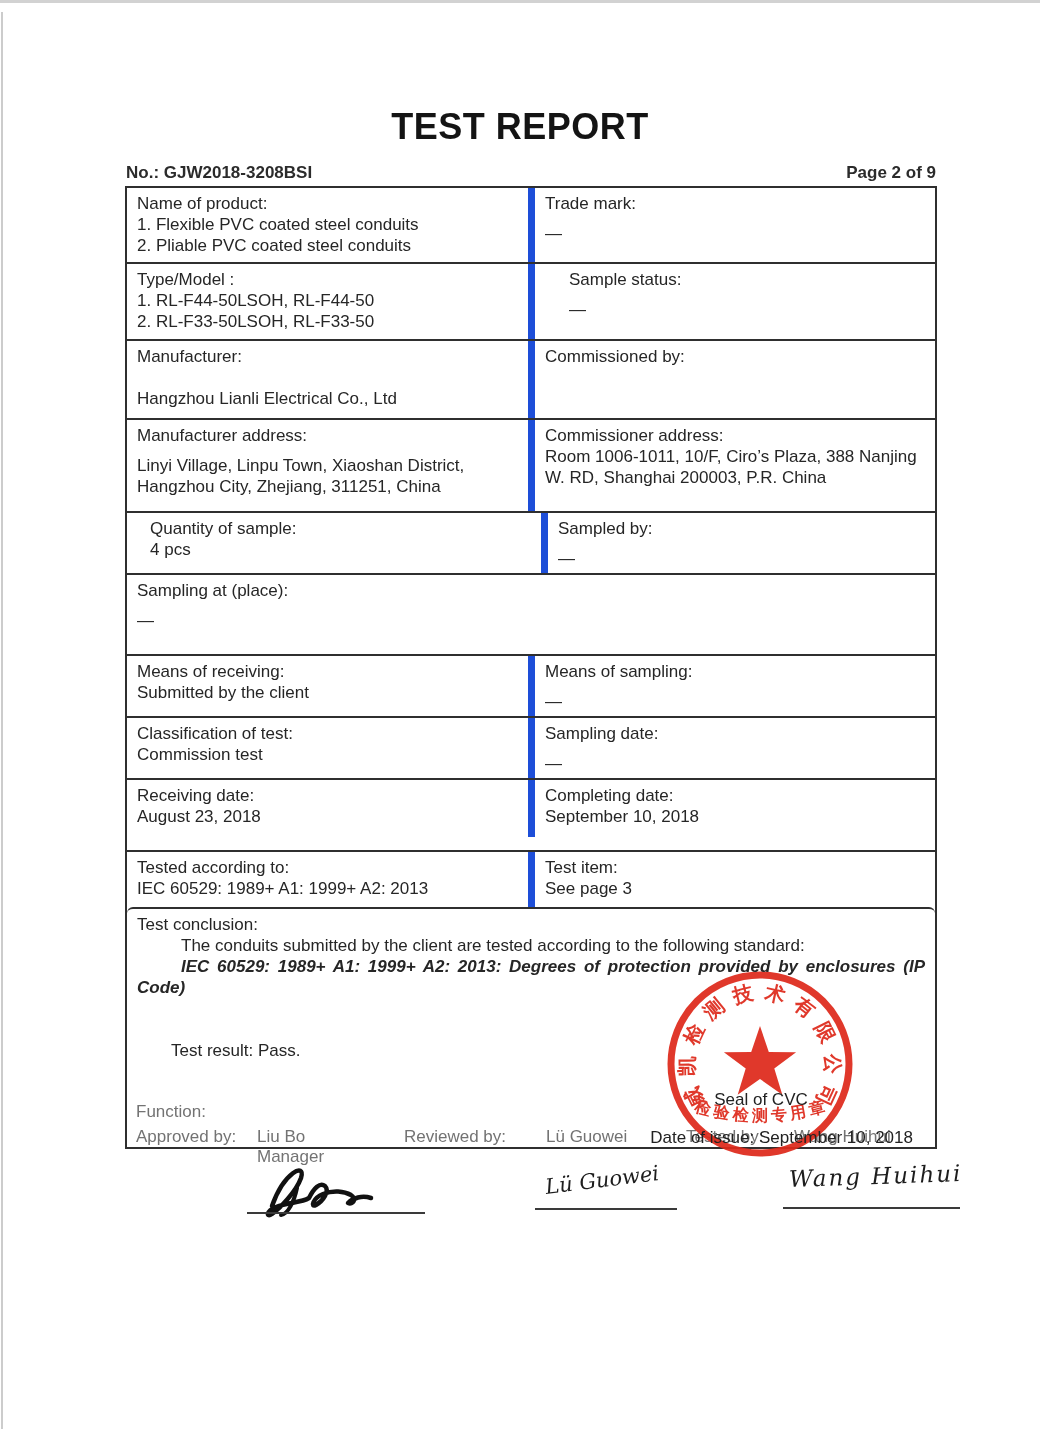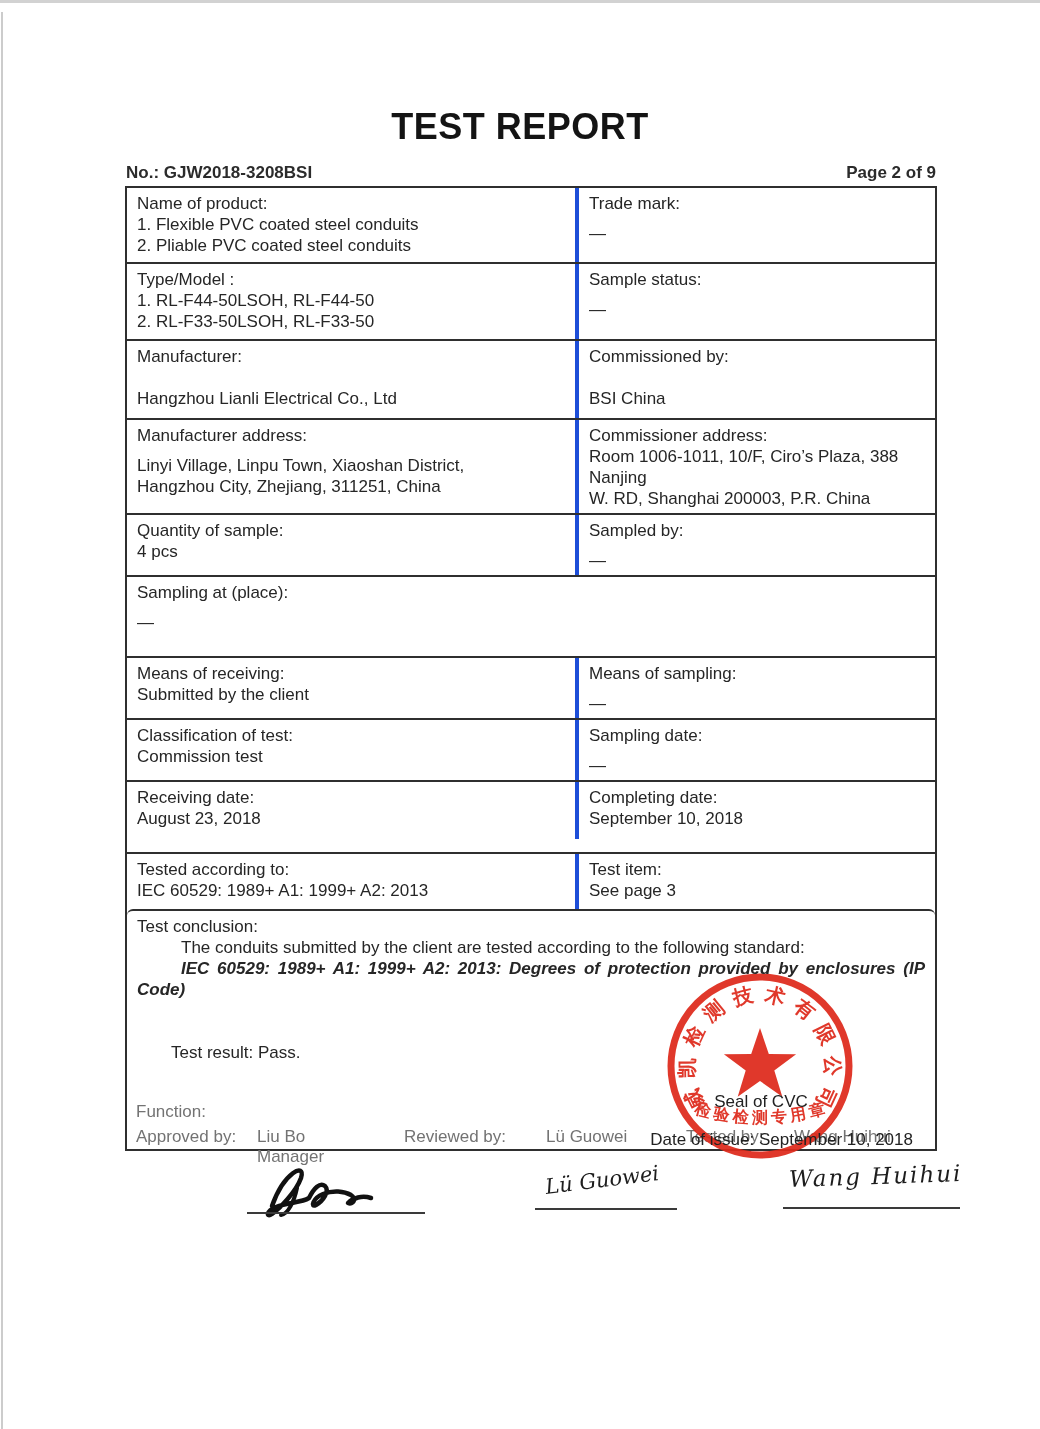--- a/index.html
+++ b/index.html
@@ -26,21 +26,21 @@
   }
 
   .itable{
     position:absolute;top:186px;left:125px;width:812px;
     border:2px solid #2f2f2f;box-sizing:border-box;
     background:transparent;
   }
   .trow{display:flex;border-top:2px solid #2f2f2f;}
   .trow:first-child{border-top:none;}
   .tcell{box-sizing:border-box;padding:5px 10px 4px 10px;font-size:17px;line-height:21px;}
-  .tcell.c0{width:452px;border-right:4px solid #1d4ed8;}
+  .tcell.c0{width:408px;border-right:7px solid #1d4ed8;}
   .tcell.c1{flex:1;}
   .cell-value.gap-line{margin-top:21px;}
   .cell-value.gap-small{margin-top:9px;}
 
   .conclusion-row{display:block;position:relative;min-height:238px;border-radius:6px;}
   .concl-pad{padding:5px 10px;font-size:17px;line-height:21px;position:relative;z-index:2;}
   .concl-pad .indent{text-indent:44px;margin:0;}
   .concl-pad .standard{font-weight:bold;font-style:italic;text-align:justify;}
   .concl-pad .result{margin-top:42px;padding-left:34px;}
 
@@ -81,21 +81,21 @@
             <div>2. Pliable PVC coated steel conduits</div>
           </div>
         </div>
         <div class="tcell c1">
           <div class="cell-label">Trade mark:</div>
           <div class="cell-value gap-small">
             <div>—</div>
           </div>
         </div>
       </div>
-      <div class="trow" style="min-height: 75px;">
+      <div class="trow" style="min-height: 75px; gap: 24px;">
         <div class="tcell c0">
           <div class="cell-label">Type/Model :</div>
           <div class="cell-value gap-none">
             <div>1. RL-F44-50LSOH, RL-F44-50</div>
             <div>2. RL-F33-50LSOH, RL-F33-50</div>
           </div>
         </div>
         <div class="tcell c1">
           <div class="cell-label">Sample status:</div>
           <div class="cell-value gap-small">
@@ -105,42 +105,39 @@
       </div>
       <div class="trow" style="min-height: 77px;">
         <div class="tcell c0">
           <div class="cell-label">Manufacturer:</div>
           <div class="cell-value gap-line">
             <div>Hangzhou Lianli Electrical Co., Ltd</div>
           </div>
         </div>
         <div class="tcell c1">
           <div class="cell-label">Commissioned by:</div>
-          <div class="cell-value gap-line">
-            <div>BSI China</div>
-          </div>
         </div>
       </div>
       <div class="trow" style="min-height: 91px;">
         <div class="tcell c0">
           <div class="cell-label">Manufacturer address:</div>
           <div class="cell-value gap-small">
             <div>Linyi Village, Linpu Town, Xiaoshan District,</div>
             <div>Hangzhou City, Zhejiang, 311251, China</div>
           </div>
         </div>
         <div class="tcell c1">
           <div class="cell-label">Commissioner address:</div>
           <div class="cell-value gap-none">
             <div>Room 1006-1011, 10/F, Ciro’s Plaza, 388 Nanjing</div>
             <div>W. RD, Shanghai 200003, P.R. China</div>
           </div>
         </div>
       </div>
-      <div class="trow" style="min-height: 55px;">
+      <div class="trow" style="min-height: 55px; padding-left: 13px;">
         <div class="tcell c0">
           <div class="cell-label">Quantity of sample:</div>
           <div class="cell-value gap-none">
             <div>4 pcs</div>
           </div>
         </div>
         <div class="tcell c1">
           <div class="cell-label">Sampled by:</div>
           <div class="cell-value gap-small">
             <div>—</div>

